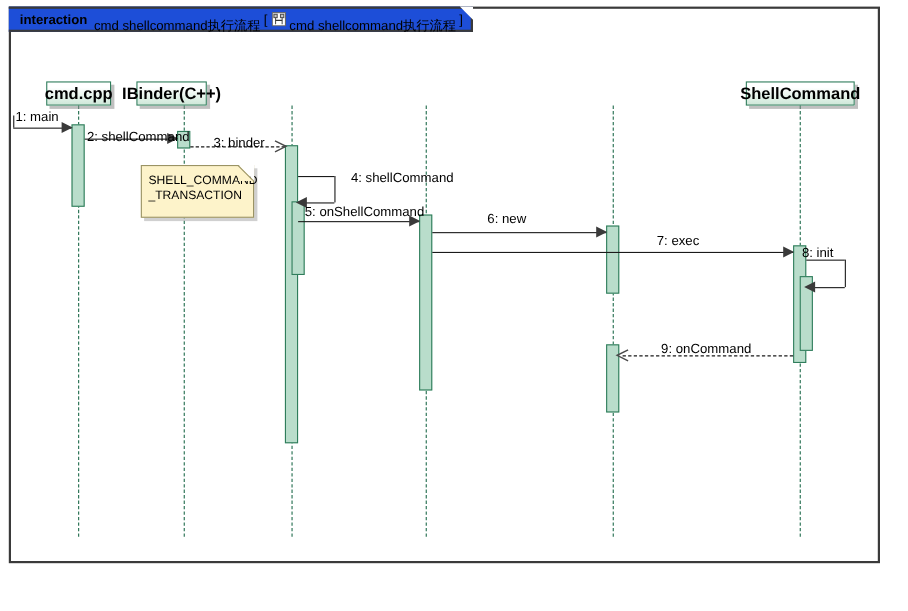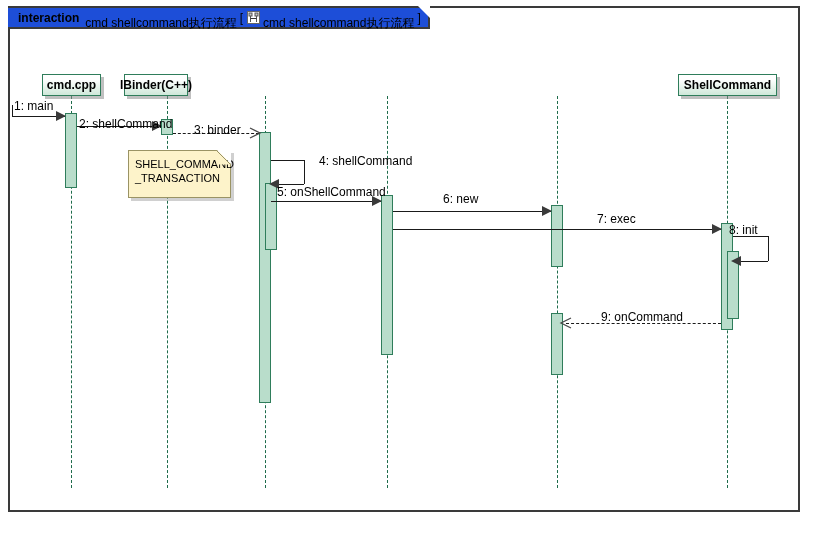--- a/index.html
+++ b/index.html
@@ -73,21 +73,21 @@
     margin: 0 3px;
   }
 
   
   .lifeline-head {
     position: absolute;
     box-sizing: border-box;
     background: linear-gradient(to bottom, #ffffff 0%, #ffffff 22%, #cfe8d9 100%);
     border: 1px solid #2f7d5b;
     color: #000;
-    font-size: 12px;
+    font-size: 15px;
     font-weight: bold;
     display: flex;
     align-items: center;
     justify-content: center;
     box-shadow: 3px 3px 0 0 rgba(140,140,140,0.55);
     height: 22px;
     white-space: nowrap;
     z-index: 3;
   }
 

